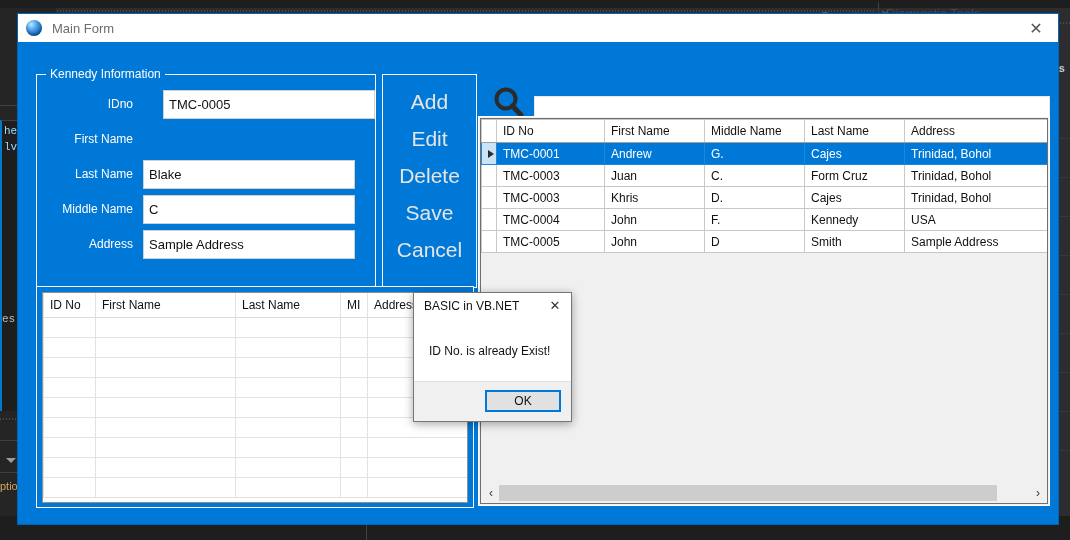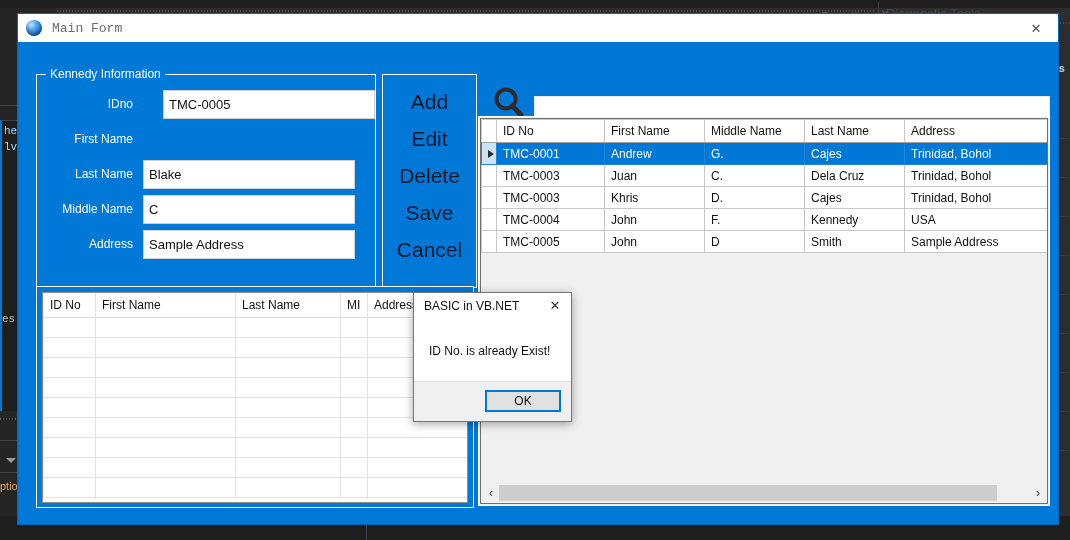--- a/index.html
+++ b/index.html
@@ -121,21 +121,20 @@
     background: #0078d7;
     box-shadow: 0 0 0 1px #0067b8;
   }
   .form-titlebar {
     position: absolute;
     left: 0; top: 0;
     width: 100%; height: 28px;
     background: #ffffff;
     display: flex;
     align-items: center;
-    font-family: Liberation Mono, monospace;
   }
   .form-icon {
     width: 16px; height: 16px;
     margin-left: 8px;
     border-radius: 50%;
     background: radial-gradient(circle at 33% 28%, #bfe4ff 0%, #4ea4e8 35%, #1565b5 70%, #0b3d70 100%);
     box-shadow: inset 0 -2px 3px rgba(0,0,0,.25);
   }
   .form-title {
     margin-left: 10px;
@@ -208,21 +207,21 @@
   
   #gb-buttons {
     left: 364px; top: 32px;
     width: 93px; height: 212px;
   }
   .action-btn {
     width: 100%;
     height: 37px;
     background: transparent;
     border: none;
-    color: #0f172a;
+    color: #e5e5e5;
     font-family: "Liberation Sans", sans-serif;
     font-size: 21px;
     font-weight: 300;
     cursor: pointer;
     padding: 0;
     line-height: 37px;
   }
 
   
   #search-icon {
@@ -550,21 +549,21 @@
                 <td>Andrew</td>
                 <td>G.</td>
                 <td>Cajes</td>
                 <td>Trinidad, Bohol</td>
               </tr>
               <tr>
                 <td class="rowhdr"></td>
                 <td>TMC-0003</td>
                 <td>Juan</td>
                 <td>C.</td>
-                <td>Dela Cruz</td>
+                <td>Form Cruz</td>
                 <td>Trinidad, Bohol</td>
               </tr>
               <tr>
                 <td class="rowhdr"></td>
                 <td>TMC-0003</td>
                 <td>Khris</td>
                 <td>D.</td>
                 <td>Cajes</td>
                 <td>Trinidad, Bohol</td>
               </tr>

